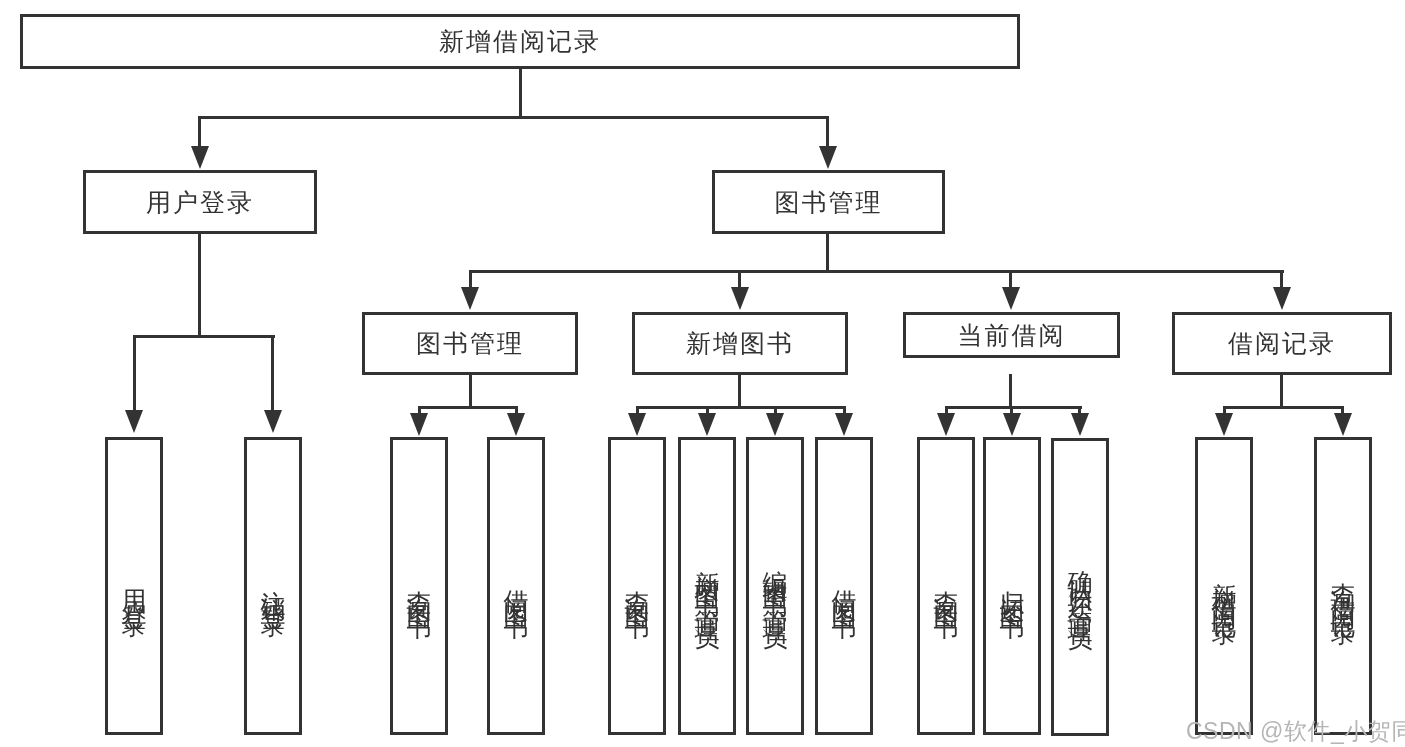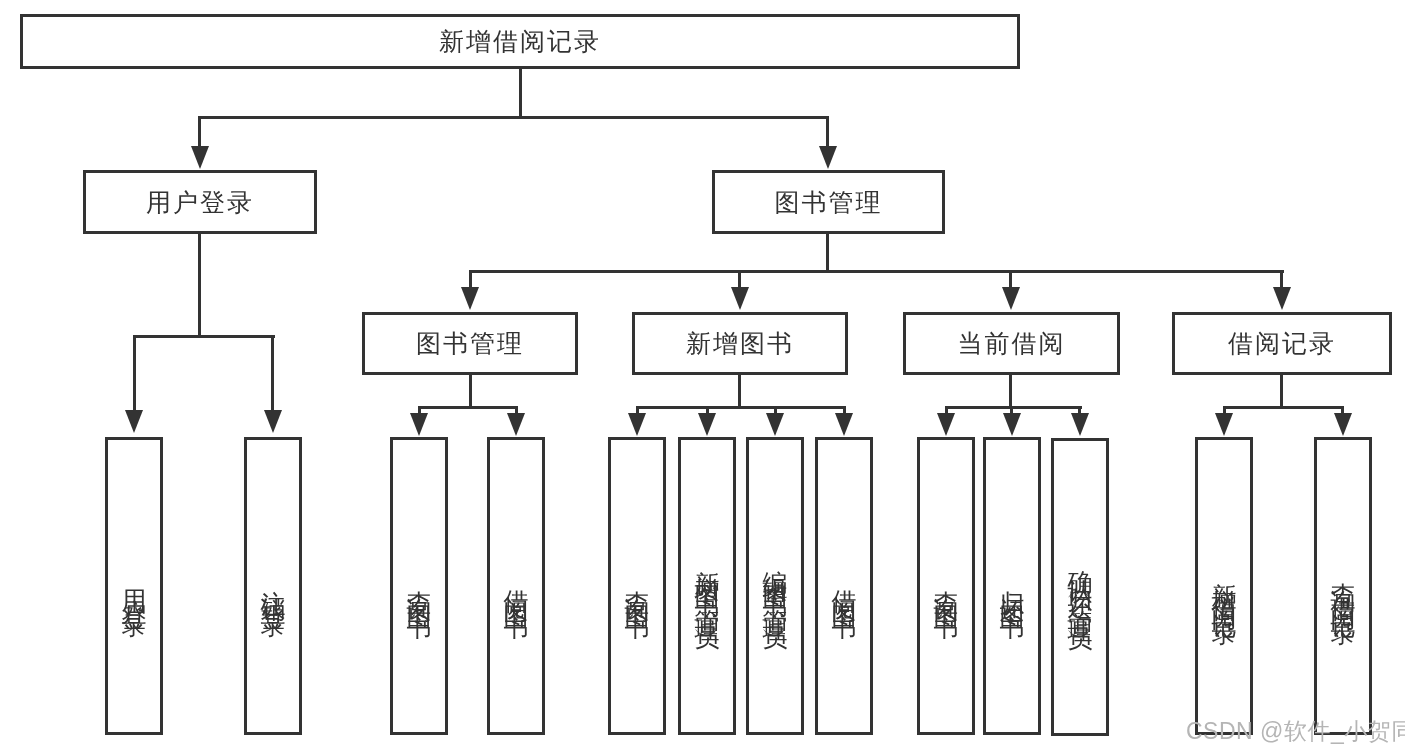--- a/index.html
+++ b/index.html
@@ -70,21 +70,21 @@
   <div class="tri" style="left:1002px;top:287px"></div>
   <div class="vline" style="left:1280px;top:270px;height:19px"></div>
   <div class="tri" style="left:1273px;top:287px"></div>
 
   <div class="node htxt" style="left:362px;top:312px;width:216px;height:63px">
     <span>图书管理</span>
   </div>
   <div class="node htxt" style="left:632px;top:312px;width:216px;height:63px">
     <span>新增图书</span>
   </div>
-  <div class="node htxt" style="left:903px;top:312px;width:217px;height:63px">
+  <div class="node htxt" style="left:903px;top:312px;width:217px;height:46px">
     <span>当前借阅</span>
   </div>
   <div class="node htxt" style="left:1172px;top:312px;width:220px;height:63px">
     <span>借阅记录</span>
   </div>
 
   <div class="vline" style="left:469px;top:374px;height:35px"></div>
   <div class="hline" style="left:418px;top:406px;width:100px"></div>
   <div class="vline" style="left:418px;top:406px;height:9px"></div>
   <div class="tri" style="left:410px;top:413px"></div>

